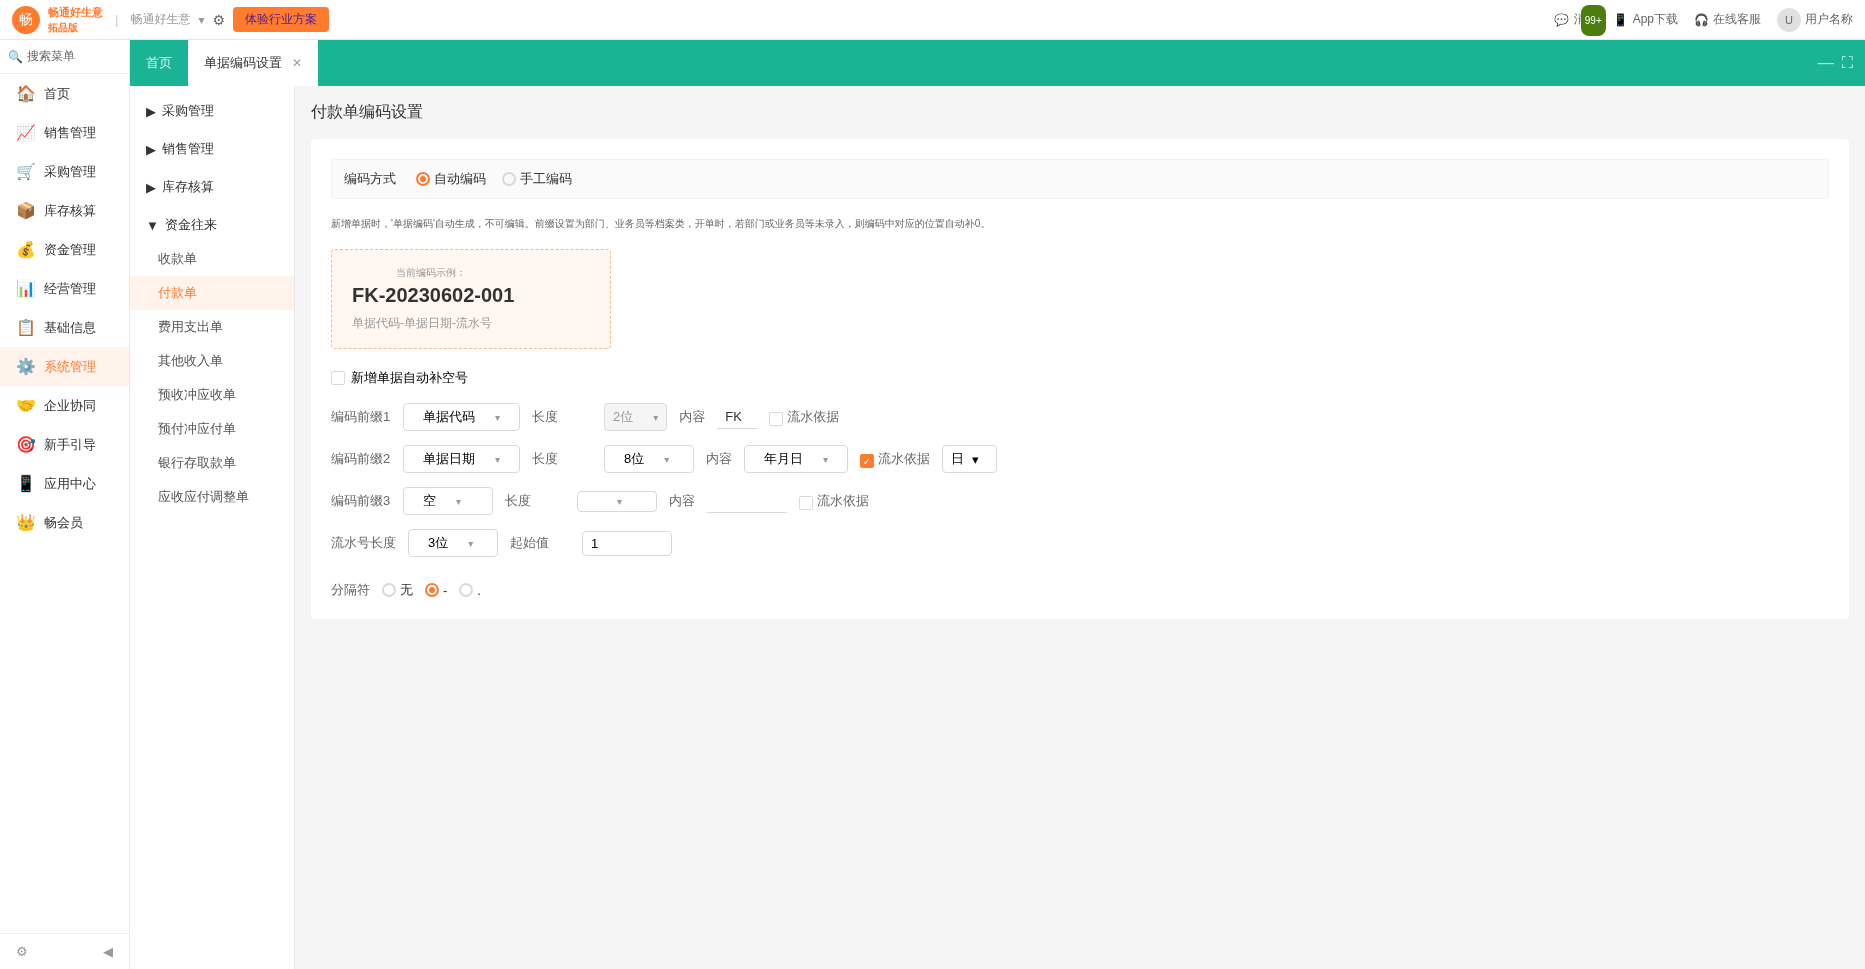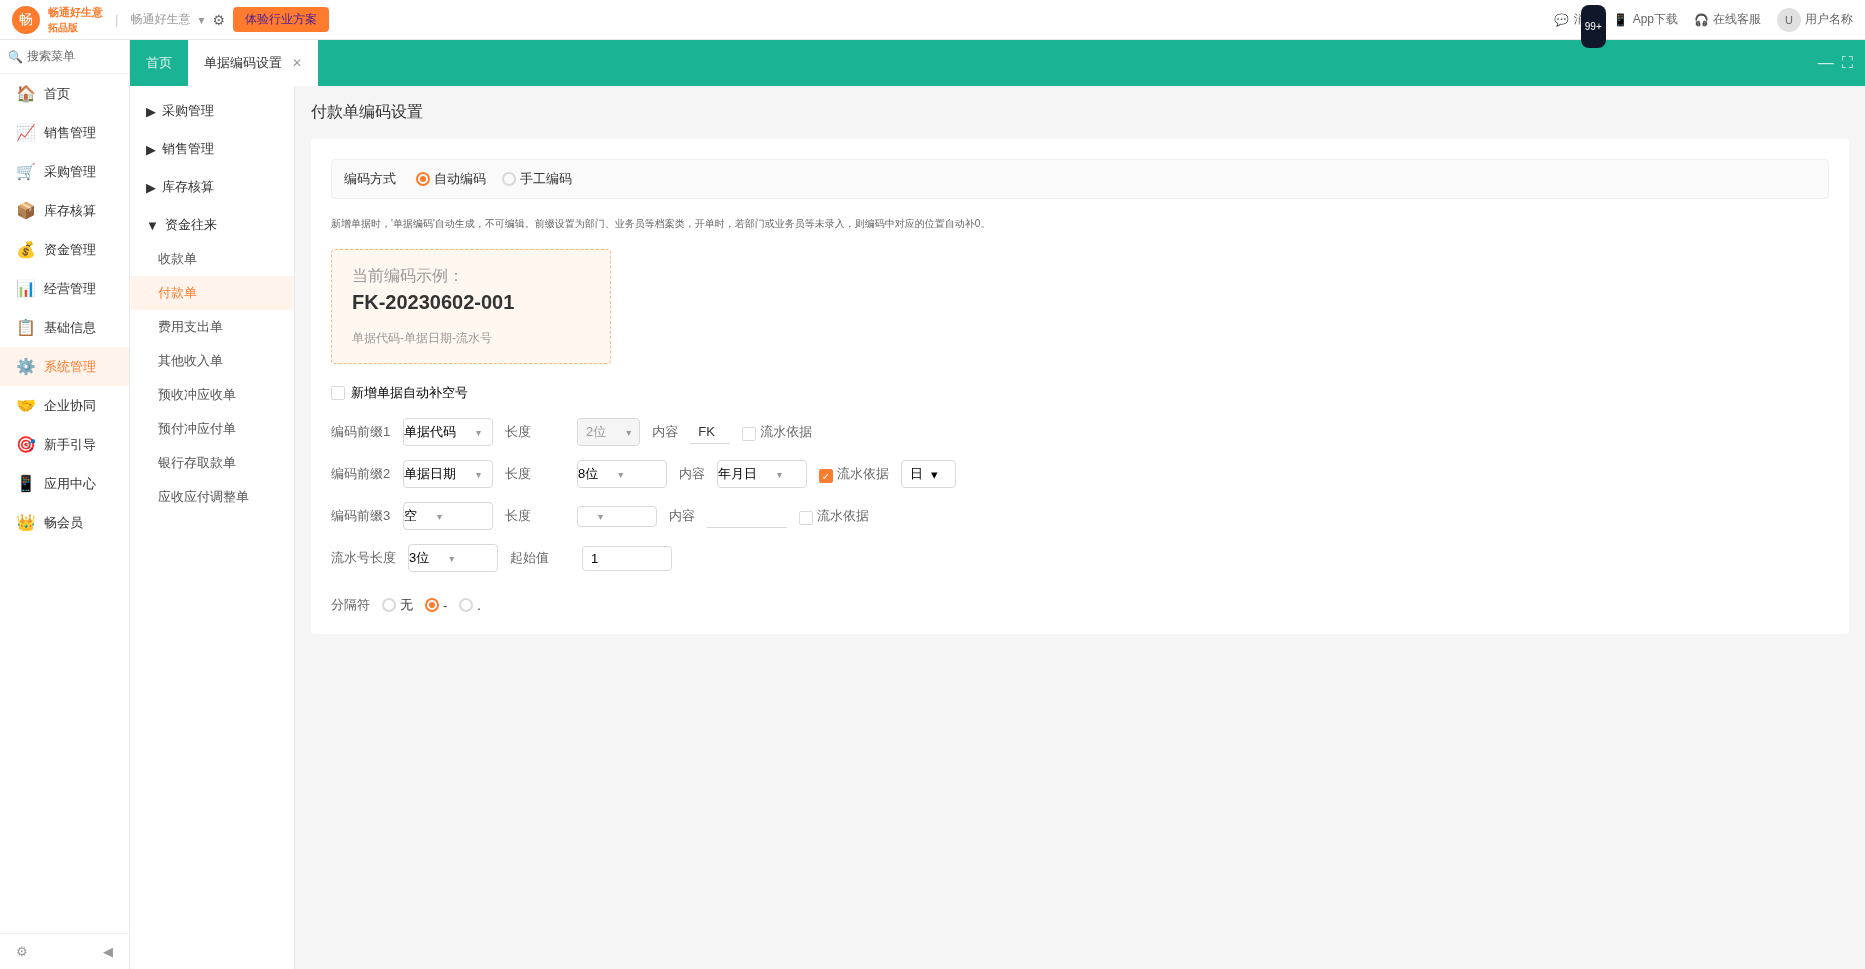--- a/index.html
+++ b/index.html
@@ -24,21 +24,21 @@
       background: #ff7b2e;
       color: #4c1d95;
       border: none;
       border-radius: 4px;
       padding: 4px 12px;
       font-size: 12px;
       cursor: pointer;
     }
     .top-bar-right { display: flex; align-items: center; gap: 16px; font-size: 12px; color: #666; }
     .badge-wrapper { position: relative; display: inline-flex; align-items: center; gap: 4px; }
-    .badge { background: #0f172a; color: #fff; border-radius: 8px; padding: 16px 4px; font-size: 10px; position: absolute; top: -6px; right: -8px; }
+    .badge { background: #4d7c0f; color: #fff; border-radius: 8px; padding: 10px 4px; font-size: 10px; position: absolute; top: -6px; right: -8px; }
 
     
     .main-layout { display: flex; flex: 1; overflow: hidden; }
 
     
     .sidebar {
       width: 130px;
       background: #fff;
       border-right: 1px solid #e8e8e8;
       display: flex;
@@ -201,23 +201,23 @@
     
     .code-preview {
       background: #fff7f0;
       border: 1px dashed #ffb980;
       border-radius: 4px;
       padding: 16px 20px;
       display: inline-block;
       margin-bottom: 20px;
       min-width: 280px;
     }
-    .code-preview-label { font-size: 16px; color: #999; margin-bottom: 4px; }
+    .code-preview-label { font-size: 10px; color: #999; margin-bottom: 4px; margin-left: 44px; }
     .code-preview-value { font-size: 20px; font-weight: bold; color: #333; }
-    .code-preview-sub { font-size: 12px; color: #999; margin-top: 16px; }
+    .code-preview-sub { font-size: 12px; color: #999; margin-top: 8px; }
 
     
     .checkbox-row { margin-bottom: 16px; display: flex; align-items: center; gap: 6px; }
     .checkbox-box {
       width: 14px; height: 14px; border: 1px solid #d9d9d9; border-radius: 2px;
       display: inline-flex; align-items: center; justify-content: center;
       background: #fff; cursor: pointer;
     }
     .checkbox-box.checked { background: #ff7b2e; border-color: #ff7b2e; color: #fff; font-size: 10px; }
 
@@ -227,21 +227,21 @@
       align-items: center;
       gap: 12px;
       margin-bottom: 14px;
     }
     .form-label { font-size: 13px; color: #666; white-space: nowrap; min-width: 60px; }
     .form-select {
       display: flex;
       align-items: center;
       border: 1px solid #d9d9d9;
       border-radius: 4px;
-      padding: 4px 0;
+      padding: 4px 19px;
       background: #fff;
       cursor: pointer;
       font-size: 13px;
       gap: 20px;
       min-width: 90px;
     }
     .form-select .arrow { color: #999; font-size: 10px; }
     .form-input {
       border: 1px solid #d9d9d9;
       border-radius: 4px;

